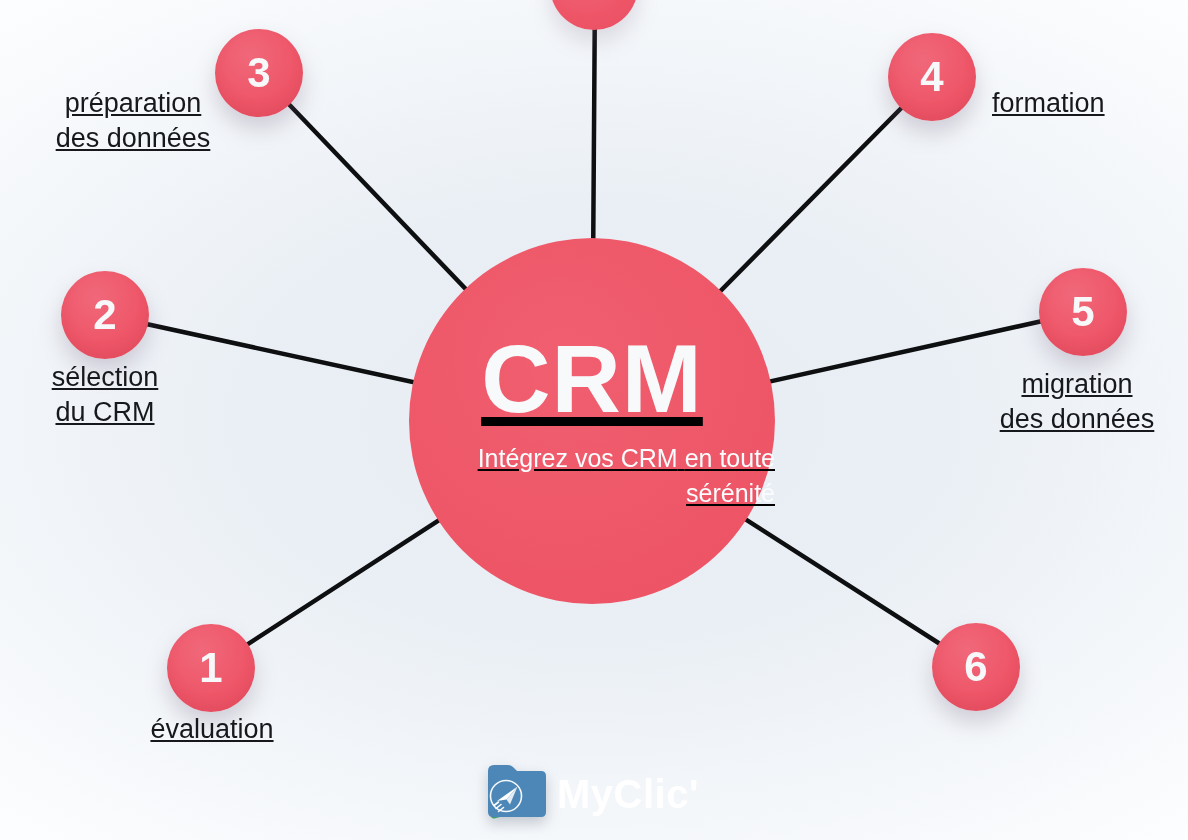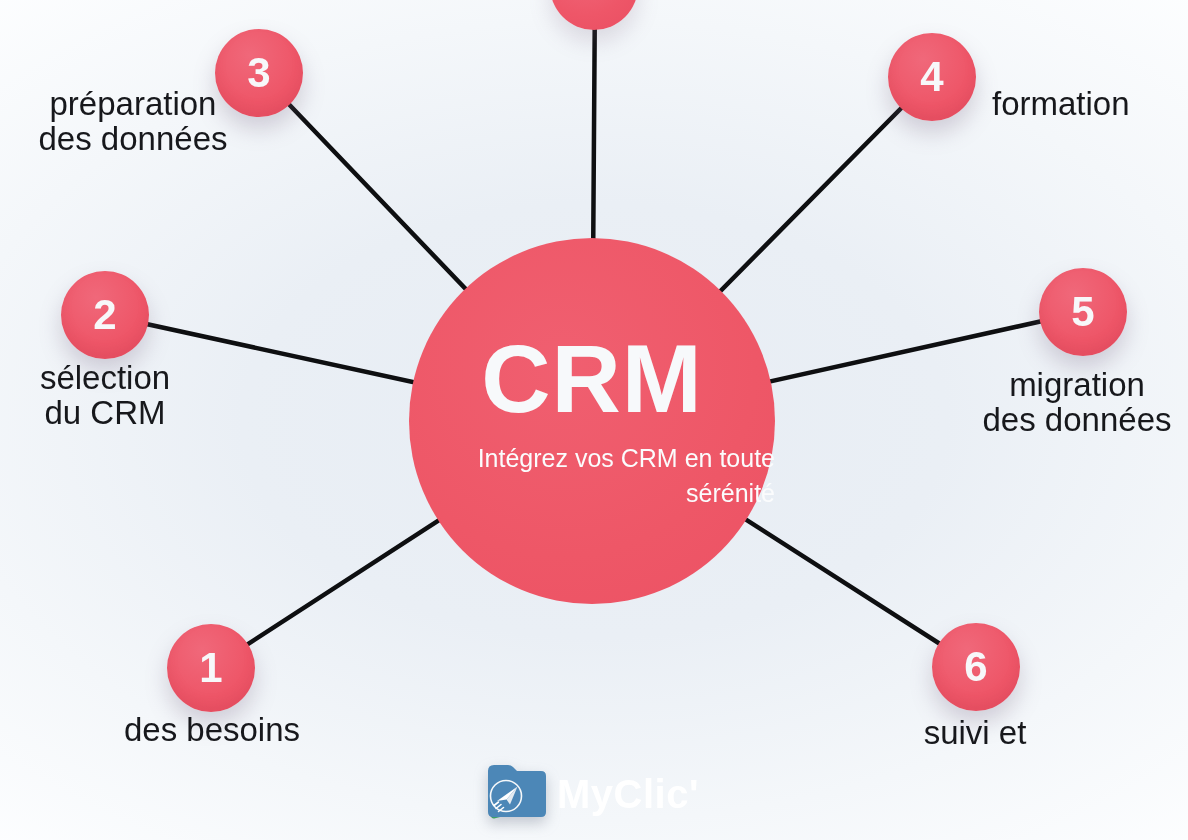--- a/index.html
+++ b/index.html
@@ -31,33 +31,33 @@
   .c3 { left: 215px; top: 29px;  }
   .c4 { left: 888px; top: 33px;  }
   .c5 { left: 1039px; top: 268px; }
   .c6 { left: 932px; top: 623px; }
   .ctop { left: 550px; top: -58px; box-shadow: 0 12px 22px rgba(120,100,130,0.2); }
 
   .center-circle {
     position: absolute; left: 409px; top: 238px; width: 366px; height: 366px;
     border-radius: 50%;
     background: radial-gradient(circle at 42% 34%, #f05f70 0%, #ee5767 60%, #ec5164 100%);
-    display: flex; flex-direction: column; align-items: center; justify-content: center;
+    display: flex; flex-direction: column; align-items: center; justify-content: center; text-decoration: underline;
   }
   .center-title {
     color: #f7f9fb; font-size: 96px; font-weight: 700;
     letter-spacing: 1px; line-height: 1; margin-bottom: 14px;
   }
   .center-sub {
     color: #fbfcfd; font-size: 25px; font-weight: 400;
     line-height: 35px; text-align: right;
   }
   .node-label {
-    position: absolute; color: #17181c; font-size: 33px;
-    line-height: 35px; text-align: center;
+    position: absolute; color: #17181c; font-size: 27px;
+    line-height: 35px; text-align: center; text-decoration: underline;
   }
   .node-label span { display: block; }
   .l1 { left: 82px;  top: 712px; width: 260px; }
   .l2 { left: -15px; top: 360px; width: 240px; }
   .l3 { left: 13px;  top: 86px;  width: 240px; }
   .l4 { left: 992px; top: 86px;  width: 220px; text-align: left; }
   .l5 { left: 957px; top: 367px; width: 240px; }
   .l6 { left: 845px; top: 715px; width: 260px; }
 
   .logo {
@@ -90,21 +90,21 @@
   <div class="center-sub">
     <span>Intégrez vos CRM</span>
     <span>en toute sérénité</span>
   </div>
 </div>
 
 <div class="circle c1">
   <span class="num">1</span>
 </div>
 <div class="node-label l1">
-  <span>des besoins</span>
+  <span>évaluation</span>
 </div>
 
 <div class="circle c2">
   <span class="num">2</span>
 </div>
 <div class="node-label l2">
   <span>sélection</span>
   <span>du CRM</span>
 </div>
 
@@ -128,21 +128,20 @@
 </div>
 <div class="node-label l5">
   <span>migration</span>
   <span>des données</span>
 </div>
 
 <div class="circle c6">
   <span class="num">6</span>
 </div>
 <div class="node-label l6">
-  <span>suivi et</span>
 </div>
 
 <div class="logo">
   <svg width="62" height="72" viewBox="0 0 62 72">
     <g transform="rotate(-14 6 60)">
       <rect x="5" y="47" width="49" height="14" rx="4" fill="#3fa065"></rect>
     </g>
     <g transform="rotate(-9 6 58)">
       <rect x="5" y="46" width="49" height="13" rx="4" fill="#e75552"></rect>
     </g>

